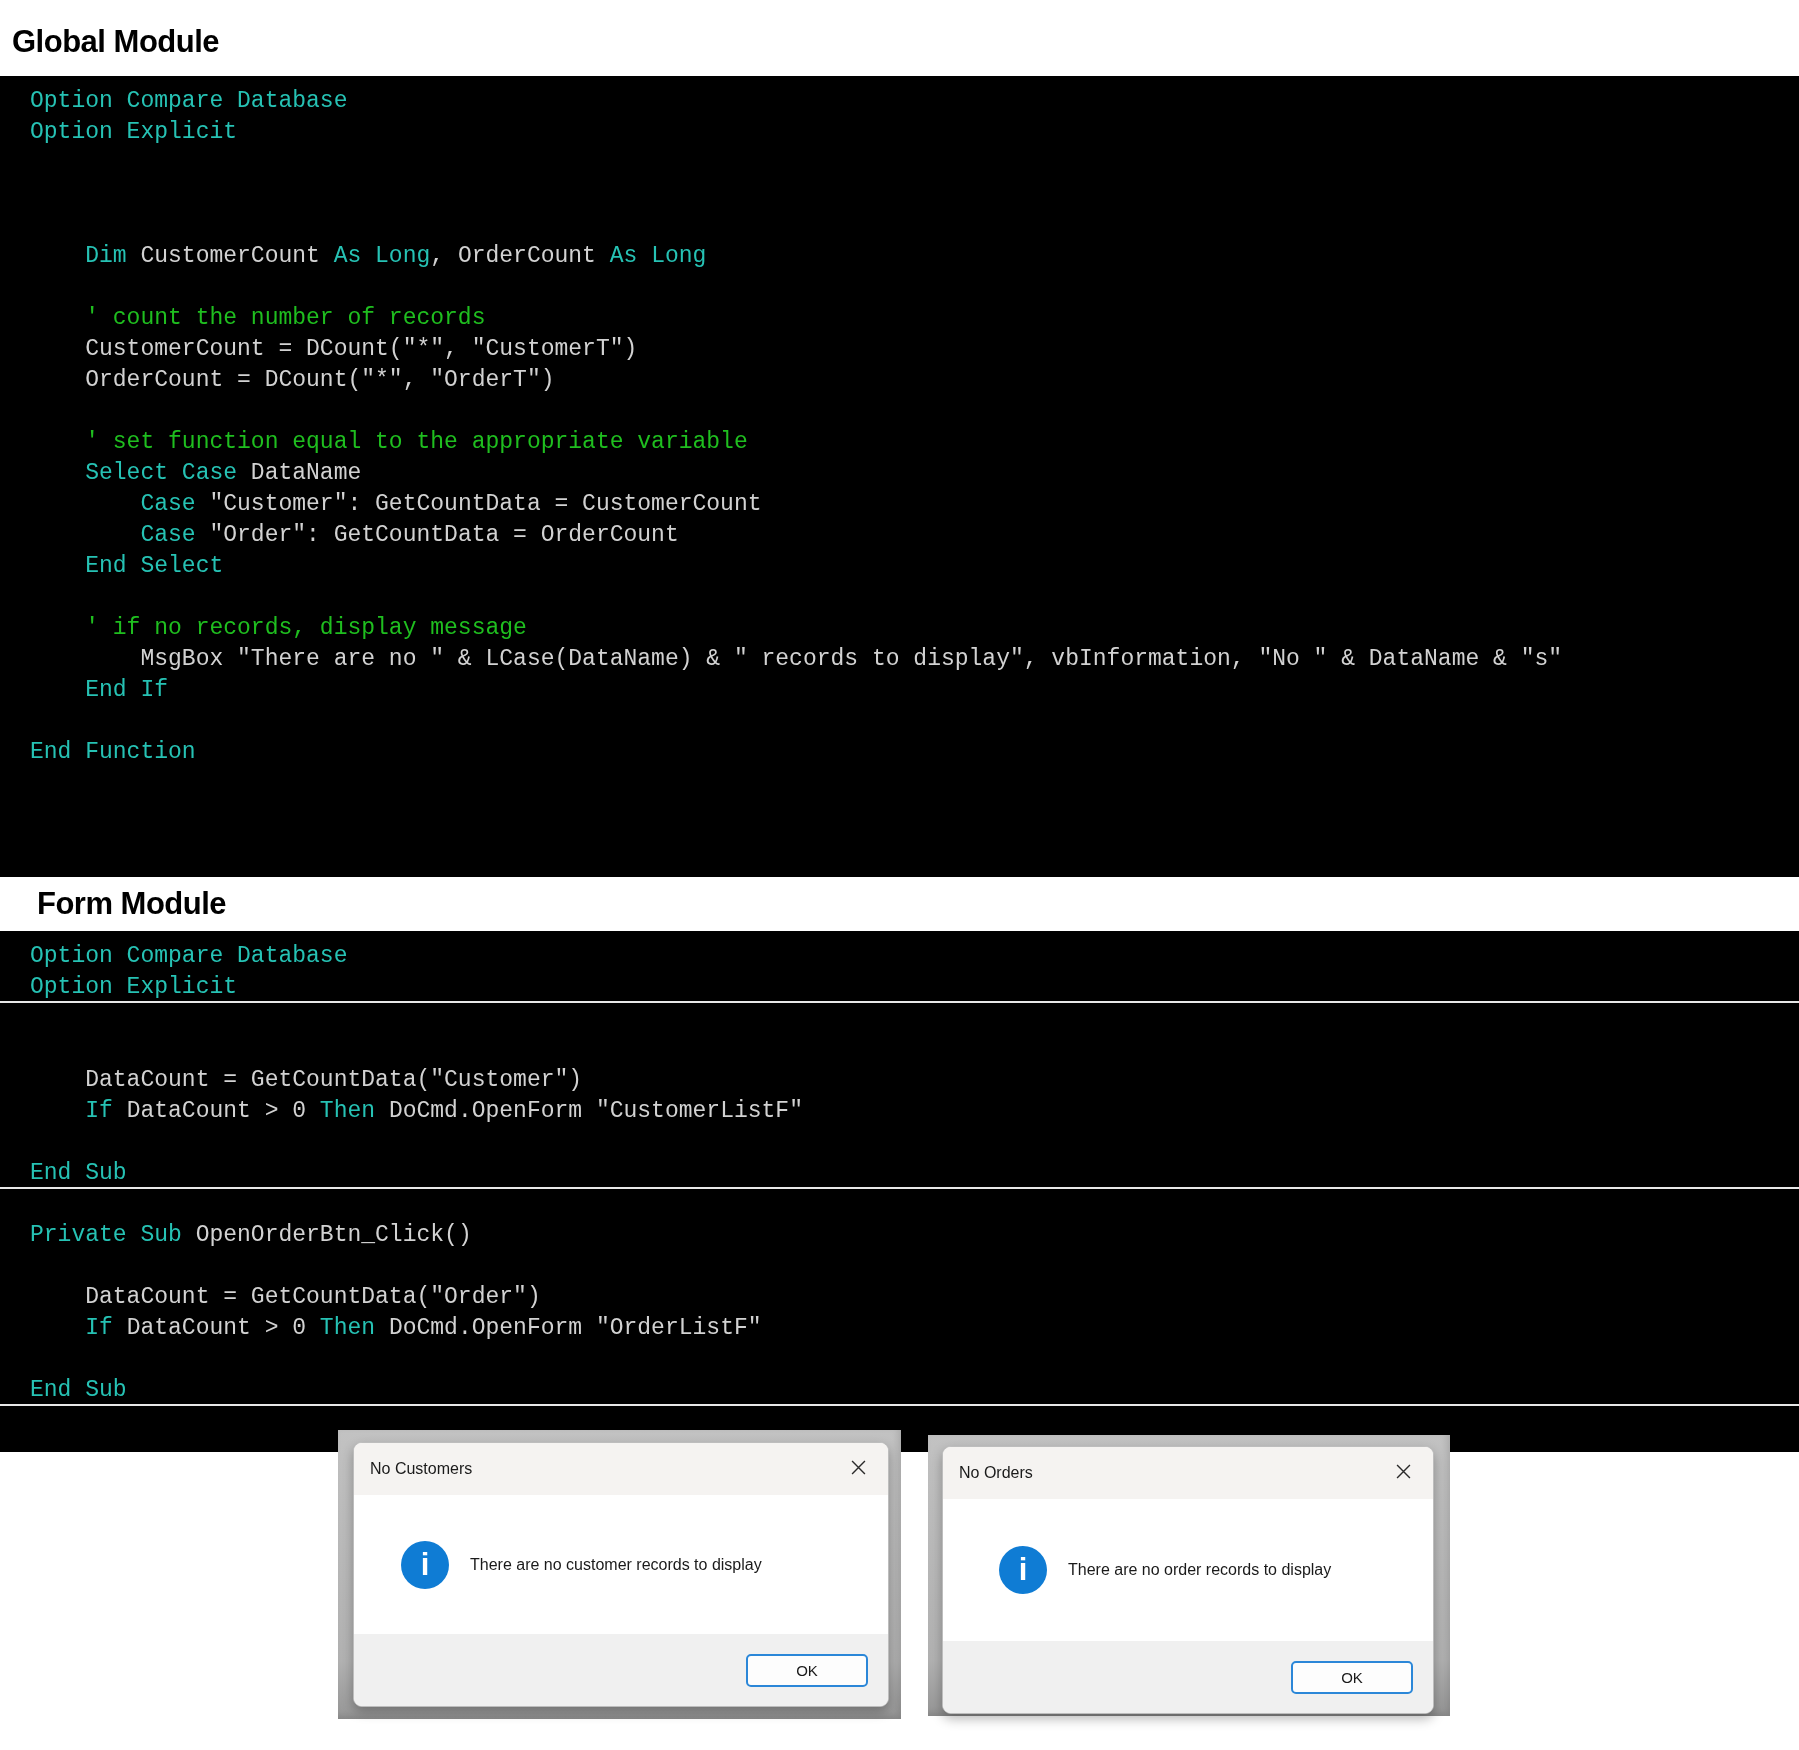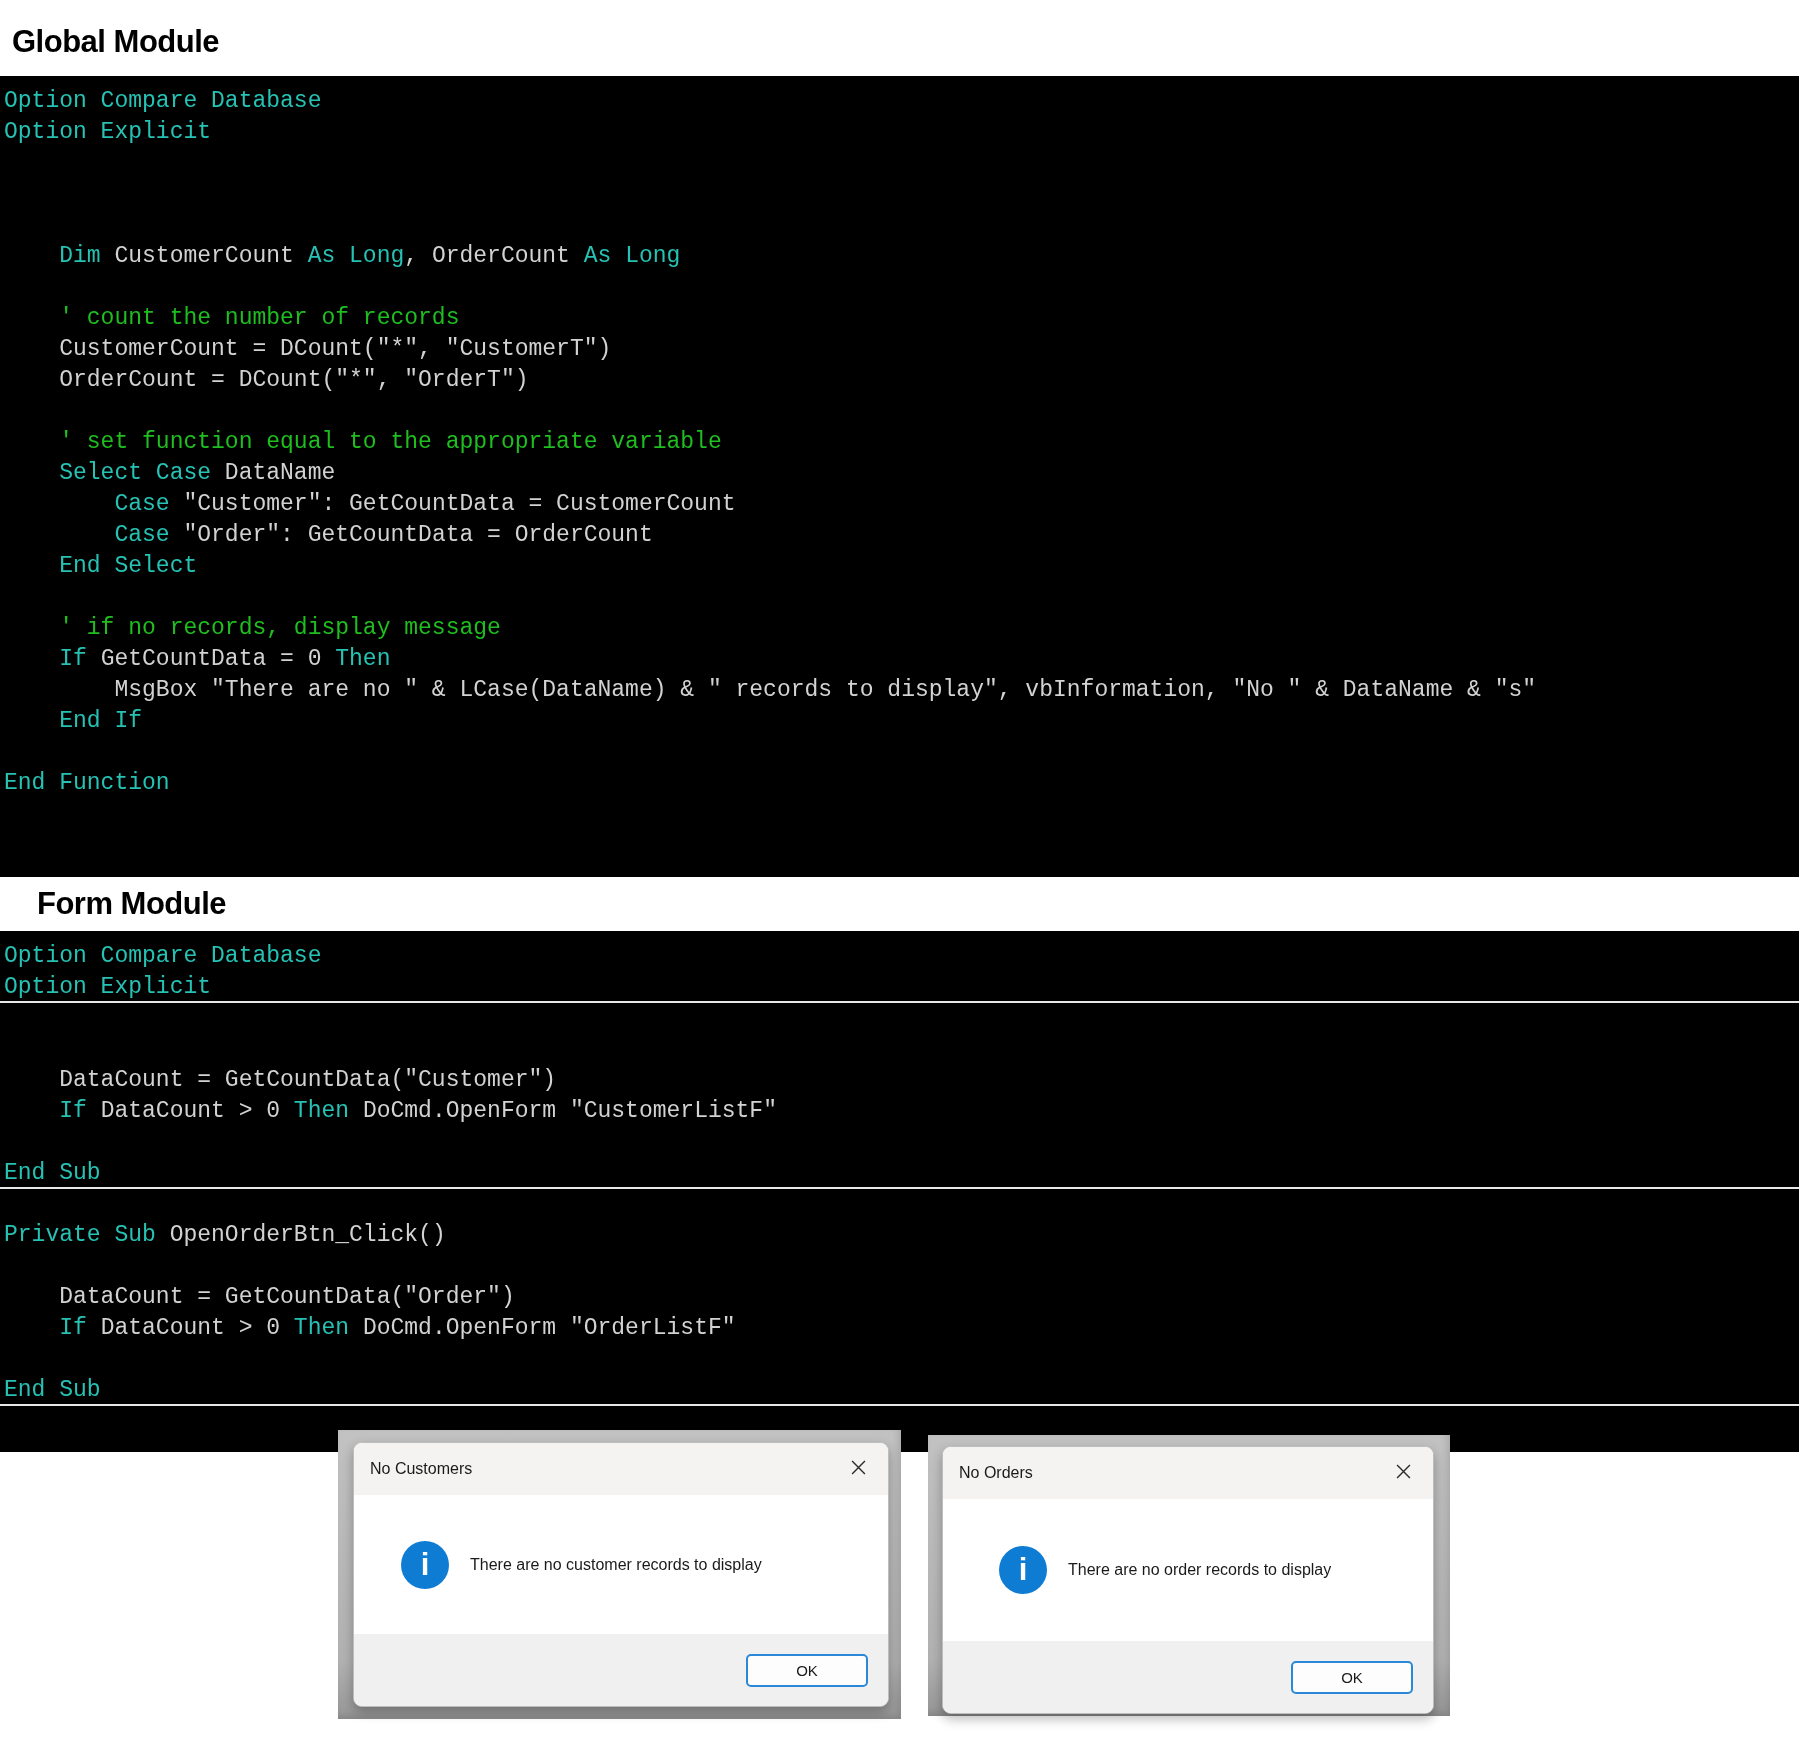--- a/index.html
+++ b/index.html
@@ -22,21 +22,21 @@
   #heading-form{top:886px;margin-left:25px;}
   .code-block{
     position:absolute;left:0;width:1799px;background:var(--code-bg);
     padding-top:10px;box-sizing:border-box;
     font-family:"Liberation Mono","DejaVu Sans Mono",monospace;
     font-size:23px;
   }
   #code-block-global{top:76px;height:801px;}
   #code-block-form{top:931px;height:521px;}
   .code-line{
-    height:31px;line-height:31px;white-space:pre;padding-left:4px;
+    height:31px;line-height:31px;white-space:pre;padding-left:30px;
     box-sizing:border-box;
     text-decoration:underline;
   }
   .code-line.rule{border-bottom:2px solid #E7E7E7;}
   .kw{color:var(--kw);}
   .id{color:var(--id);}
   .com{color:var(--com);margin-top:12px;}
 
   .dialog-backing{
     position:absolute;
@@ -100,21 +100,20 @@
     <div class="code-line"><span class="id">    CustomerCount = DCount("*", "CustomerT")</span></div>
     <div class="code-line"><span class="id">    OrderCount = DCount("*", "OrderT")</span></div>
     <div class="code-line"></div>
     <div class="code-line"><span class="com">    ' set function equal to the appropriate variable</span></div>
     <div class="code-line"><span class="kw">    Select Case </span><span class="id">DataName</span></div>
     <div class="code-line"><span class="kw">        Case </span><span class="id">"Customer": GetCountData = CustomerCount</span></div>
     <div class="code-line"><span class="kw">        Case </span><span class="id">"Order": GetCountData = OrderCount</span></div>
     <div class="code-line"><span class="kw">    End Select</span></div>
     <div class="code-line"></div>
     <div class="code-line"><span class="com">    ' if no records, display message</span></div>
-    <div class="code-line"><span class="kw">    If </span><span class="id">GetCountData = 0 </span><span class="kw">Then</span></div>
     <div class="code-line"><span class="id">        MsgBox "There are no " &amp; LCase(DataName) &amp; " records to display", vbInformation, "No " &amp; DataName &amp; "s"</span></div>
     <div class="code-line"><span class="kw">    End If</span></div>
     <div class="code-line"></div>
     <div class="code-line"><span class="kw">End Function</span></div>
   </div>
 
 <div class="module-heading" id="heading-form">Form Module</div>
 
 <div class="code-block" id="code-block-form">
     <div class="code-line"><span class="kw">Option Compare Database</span></div>

